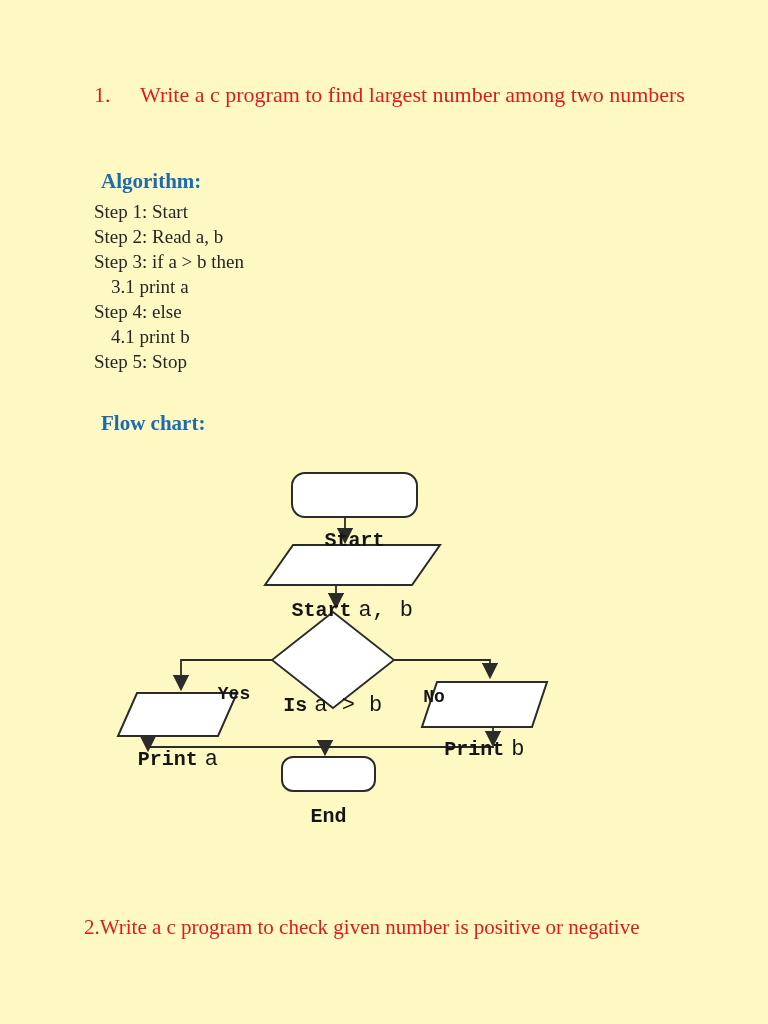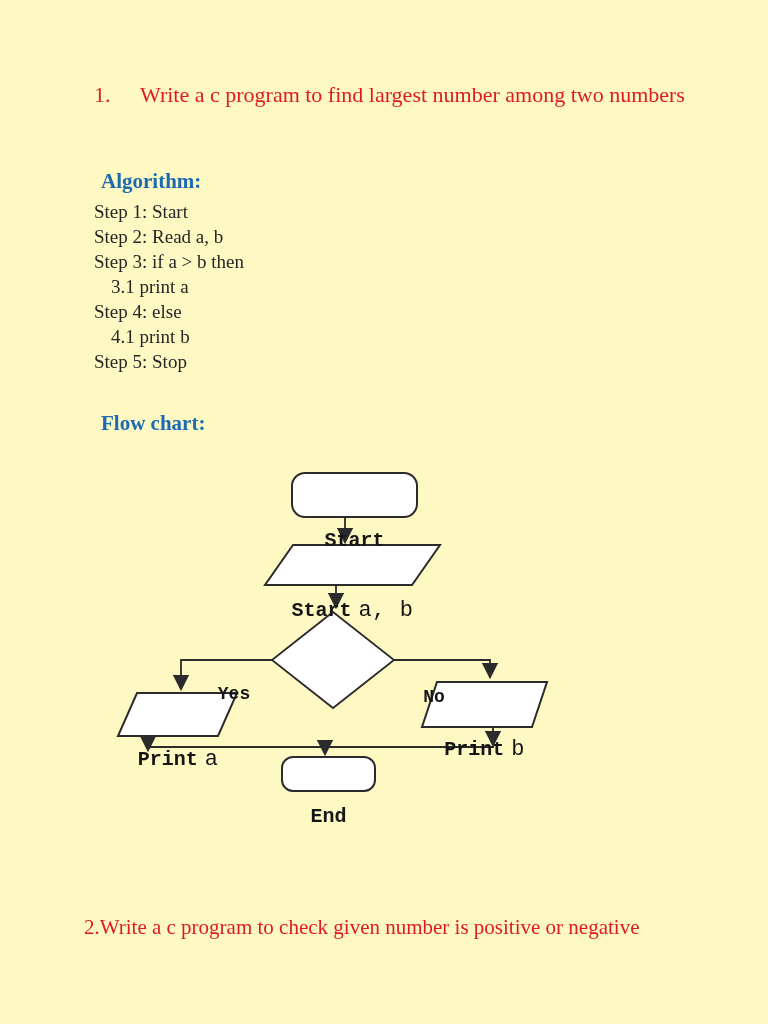--- a/index.html
+++ b/index.html
@@ -118,20 +118,24 @@
     <rect x="282" y="757" width="93" height="34" rx="11" fill="#ffffff" stroke="#2b2b2b" stroke-width="2"></rect>
   </svg>
 
   <div class="fl-label lbl-start">Start</div>
 
   <div class="fl-label lbl-read">
     <span>Start</span>
     <span class="var">a, b</span>
   </div>
 
+  <div class="fl-label lbl-decide">
+    <span>Is</span>
+    <span class="var">a &gt; b</span>
+  </div>
 
   <div class="fl-label lbl-yes">Yes</div>
   <div class="fl-label lbl-no">No</div>
 
   <div class="fl-label lbl-printa">
     <span>Print</span>
     <span class="var">a</span>
   </div>
 
   <div class="fl-label lbl-printb">

